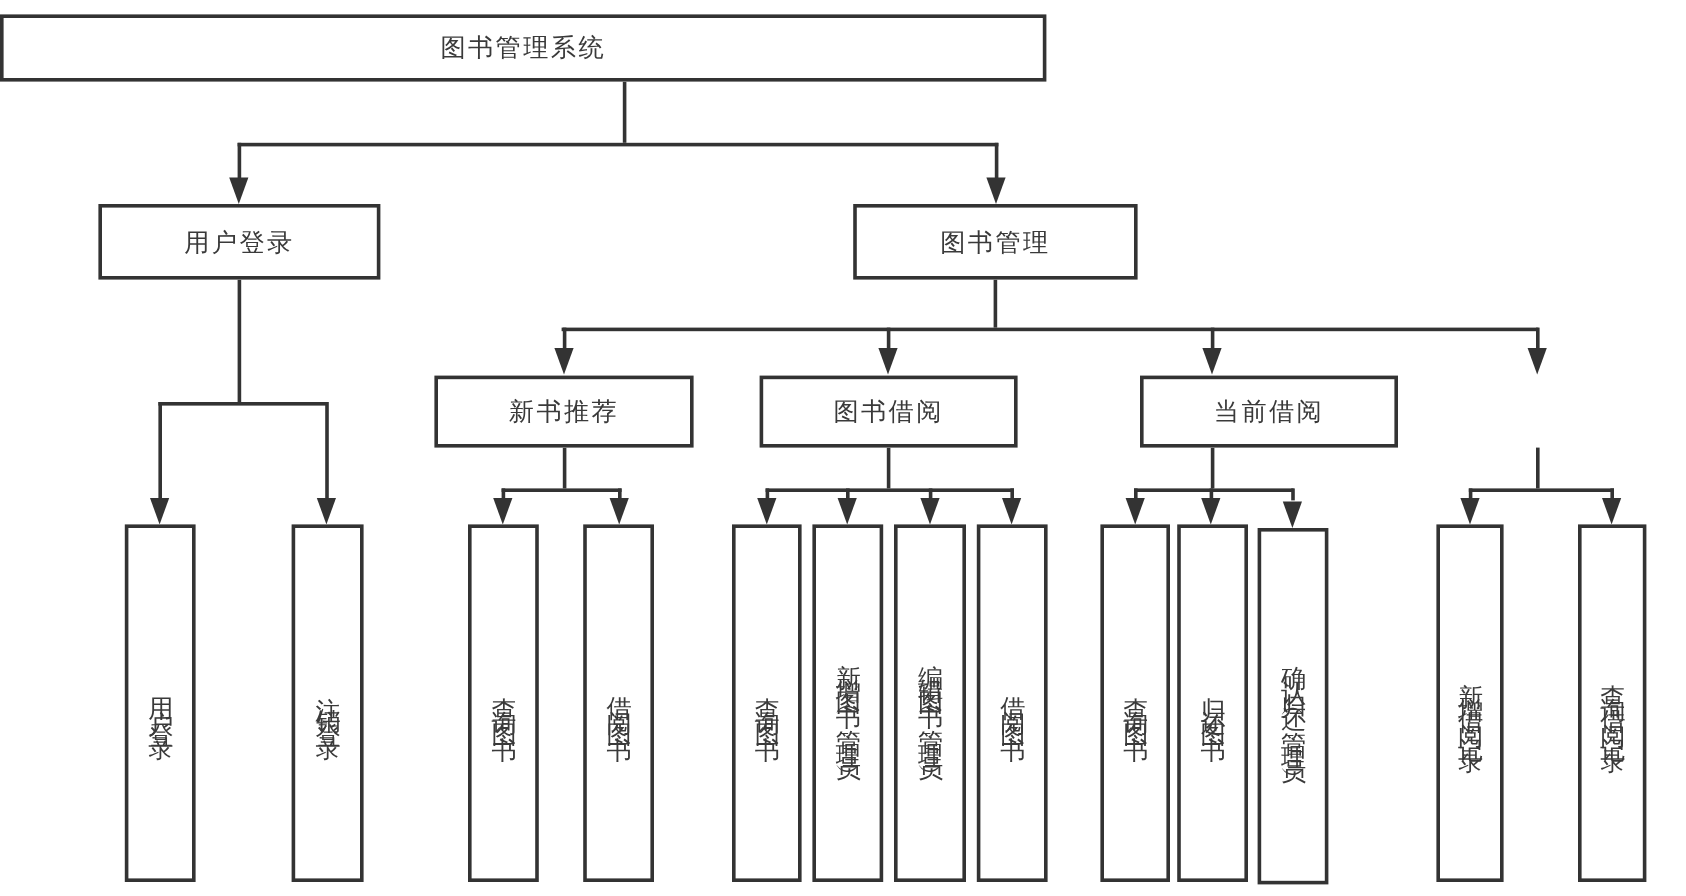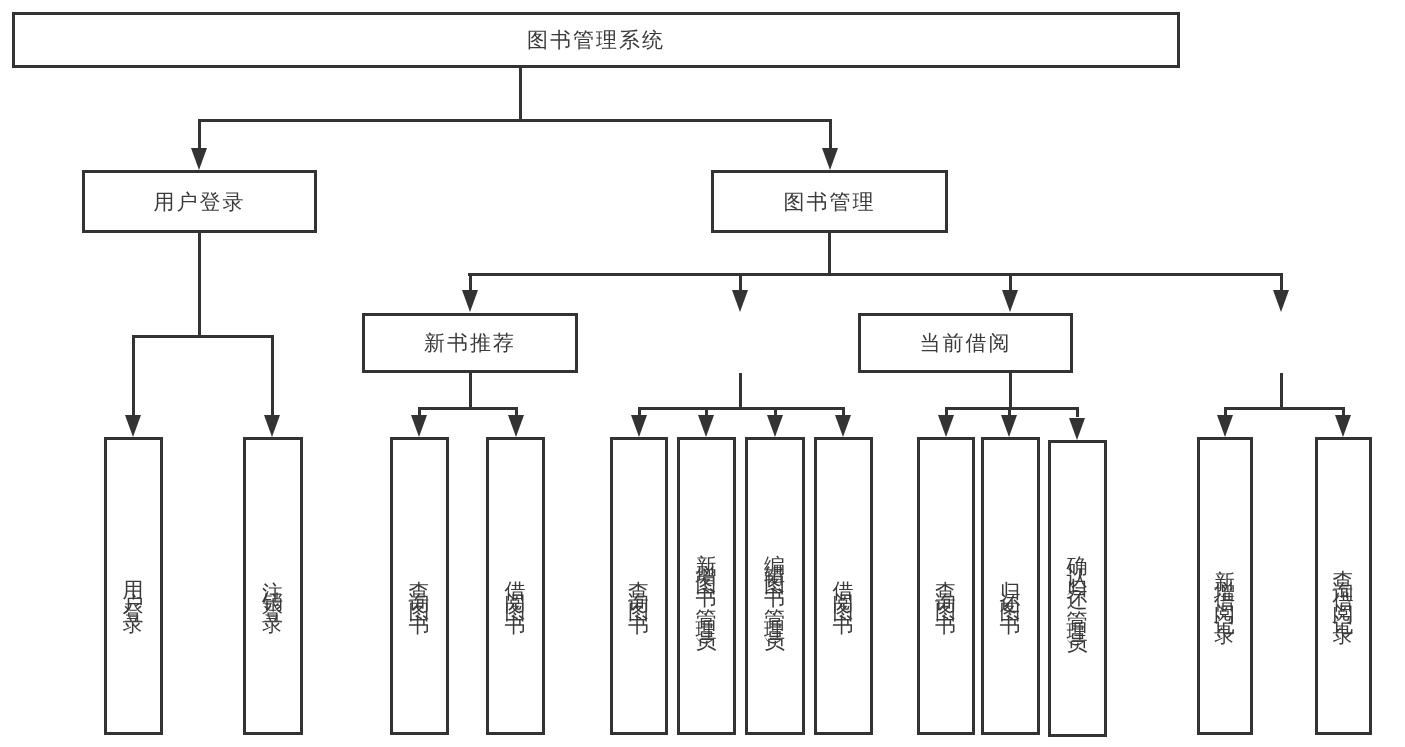--- a/index.html
+++ b/index.html
@@ -86,35 +86,38 @@
   <i class="ln" style="left:1076px;top:407px;width:3px;height:10px"></i>
   <i class="ar" style="left:1069px;top:418px"></i>
 
   <i class="ln" style="left:1280px;top:373px;width:3px;height:34px"></i>
   <i class="ln" style="left:1224px;top:407px;width:121px;height:3px"></i>
   <i class="ln" style="left:1224px;top:407px;width:3px;height:10px"></i>
   <i class="ar" style="left:1217px;top:415px"></i>
   <i class="ln" style="left:1342px;top:407px;width:3px;height:10px"></i>
   <i class="ar" style="left:1335px;top:415px"></i>
 
-  <div class="box hbox" style="left:12px;top:12px;width:1168px;height:56px">
+  <div class="box hbox" style="left:0;top:12px;width:872px;height:56px">
     <span>图书管理系统</span>
   </div>
 
   <div class="box hbox" style="left:82px;top:170px;width:235px;height:63px">
     <span>用户登录</span>
   </div>
   <div class="box hbox" style="left:362px;top:313px;width:216px;height:60px">
     <span>新书推荐</span>
   </div>
 
   <div class="box hbox" style="left:711px;top:170px;width:237px;height:63px">
     <span>图书管理</span>
   </div>
-  <div class="box hbox" style="left:858px;top:313px;width:215px;height:60px">
+  <div class="box hbox" style="left:633px;top:313px;width:215px;height:60px">
+    <span>图书借阅</span>
+  </div>
+  <div class="box hbox" style="left:950px;top:313px;width:215px;height:60px">
     <span>当前借阅</span>
   </div>
 
   <div class="box vbox" style="left:104px;top:437px;width:59px;height:298px">
     <span>用户登录</span>
   </div>
   <div class="box vbox" style="left:243px;top:437px;width:60px;height:298px">
     <span>注销登录</span>
   </div>
 

